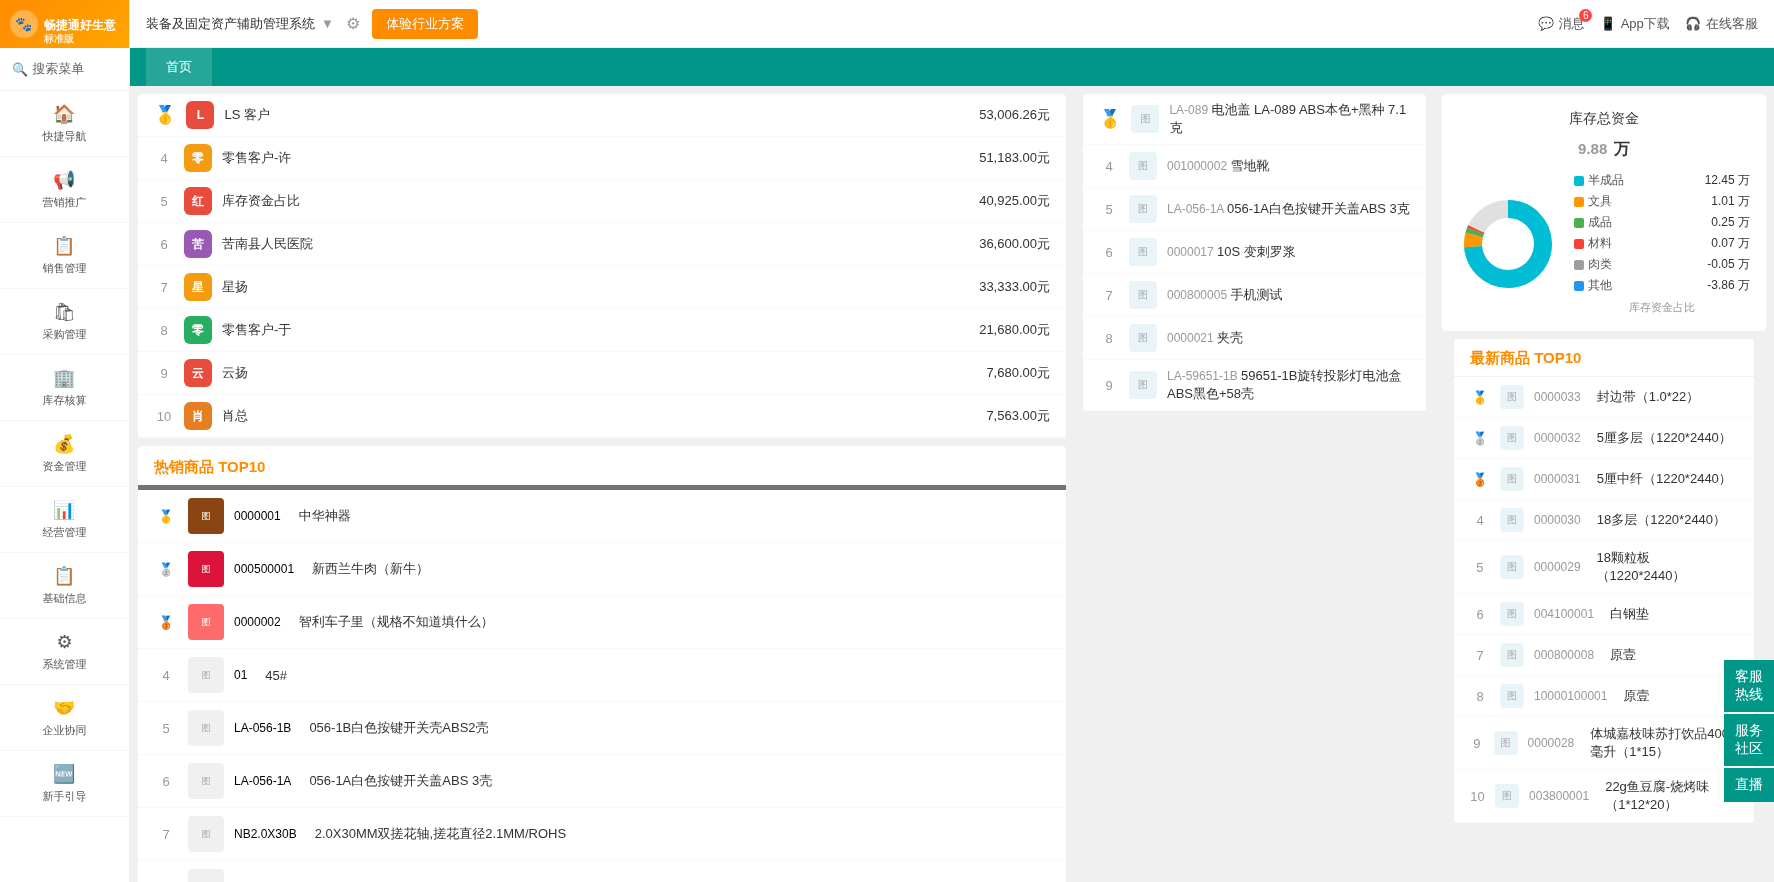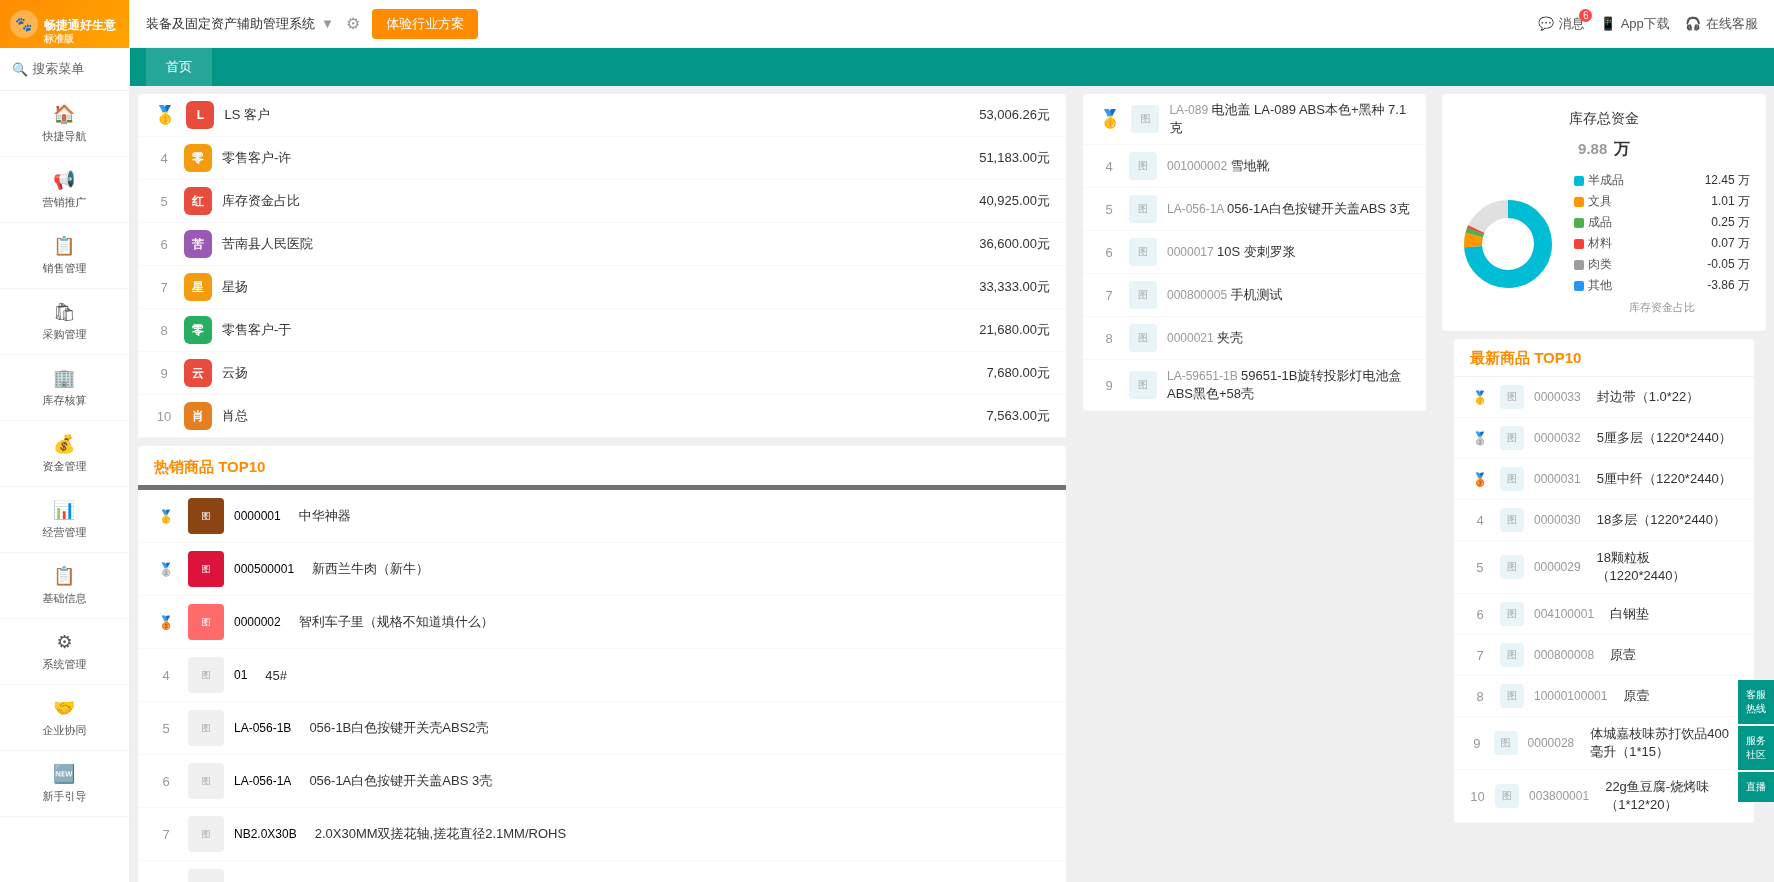--- a/index.html
+++ b/index.html
@@ -292,23 +292,23 @@
 
     
     .float-service {
       position: fixed;
       right: 0; bottom: 80px;
       display: flex; flex-direction: column;
       gap: 2px;
     }
     .float-btn {
       background: #009688; color: white;
-      padding: 8px 6px; font-size: 10px;
+      padding: 8px 6px; font-size: 14px;
       text-align: center; cursor: pointer;
-      width: 36px;
+      width: 50px;
     }
 
     .scrollbar-thin::-webkit-scrollbar { width: 4px; }
     .scrollbar-thin::-webkit-scrollbar-track { background: #f0f0f0; }
     .scrollbar-thin::-webkit-scrollbar-thumb { background: #ccc; border-radius: 2px; }
 
     .medal-gold { color: #FFD700; }
     .medal-silver { color: #C0C0C0; }
     .medal-bronze { color: #CD7F32; }
 

